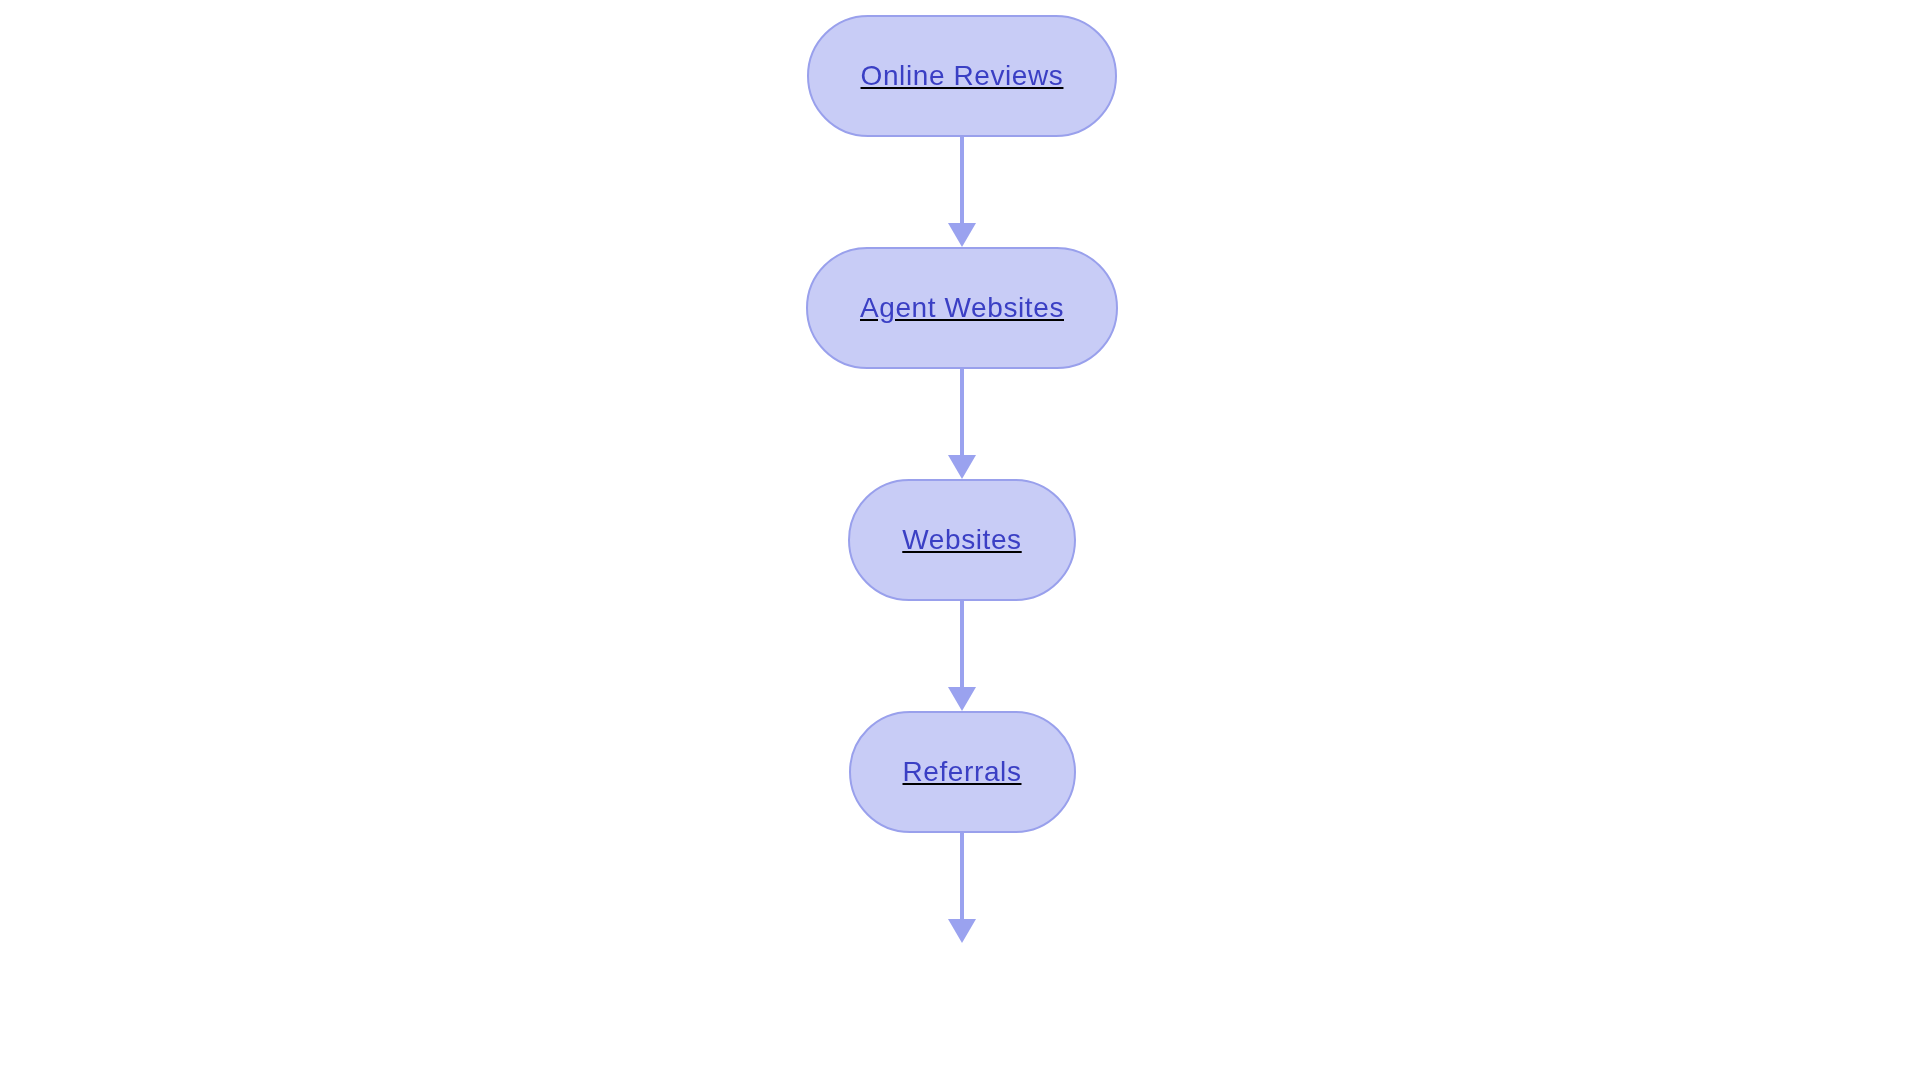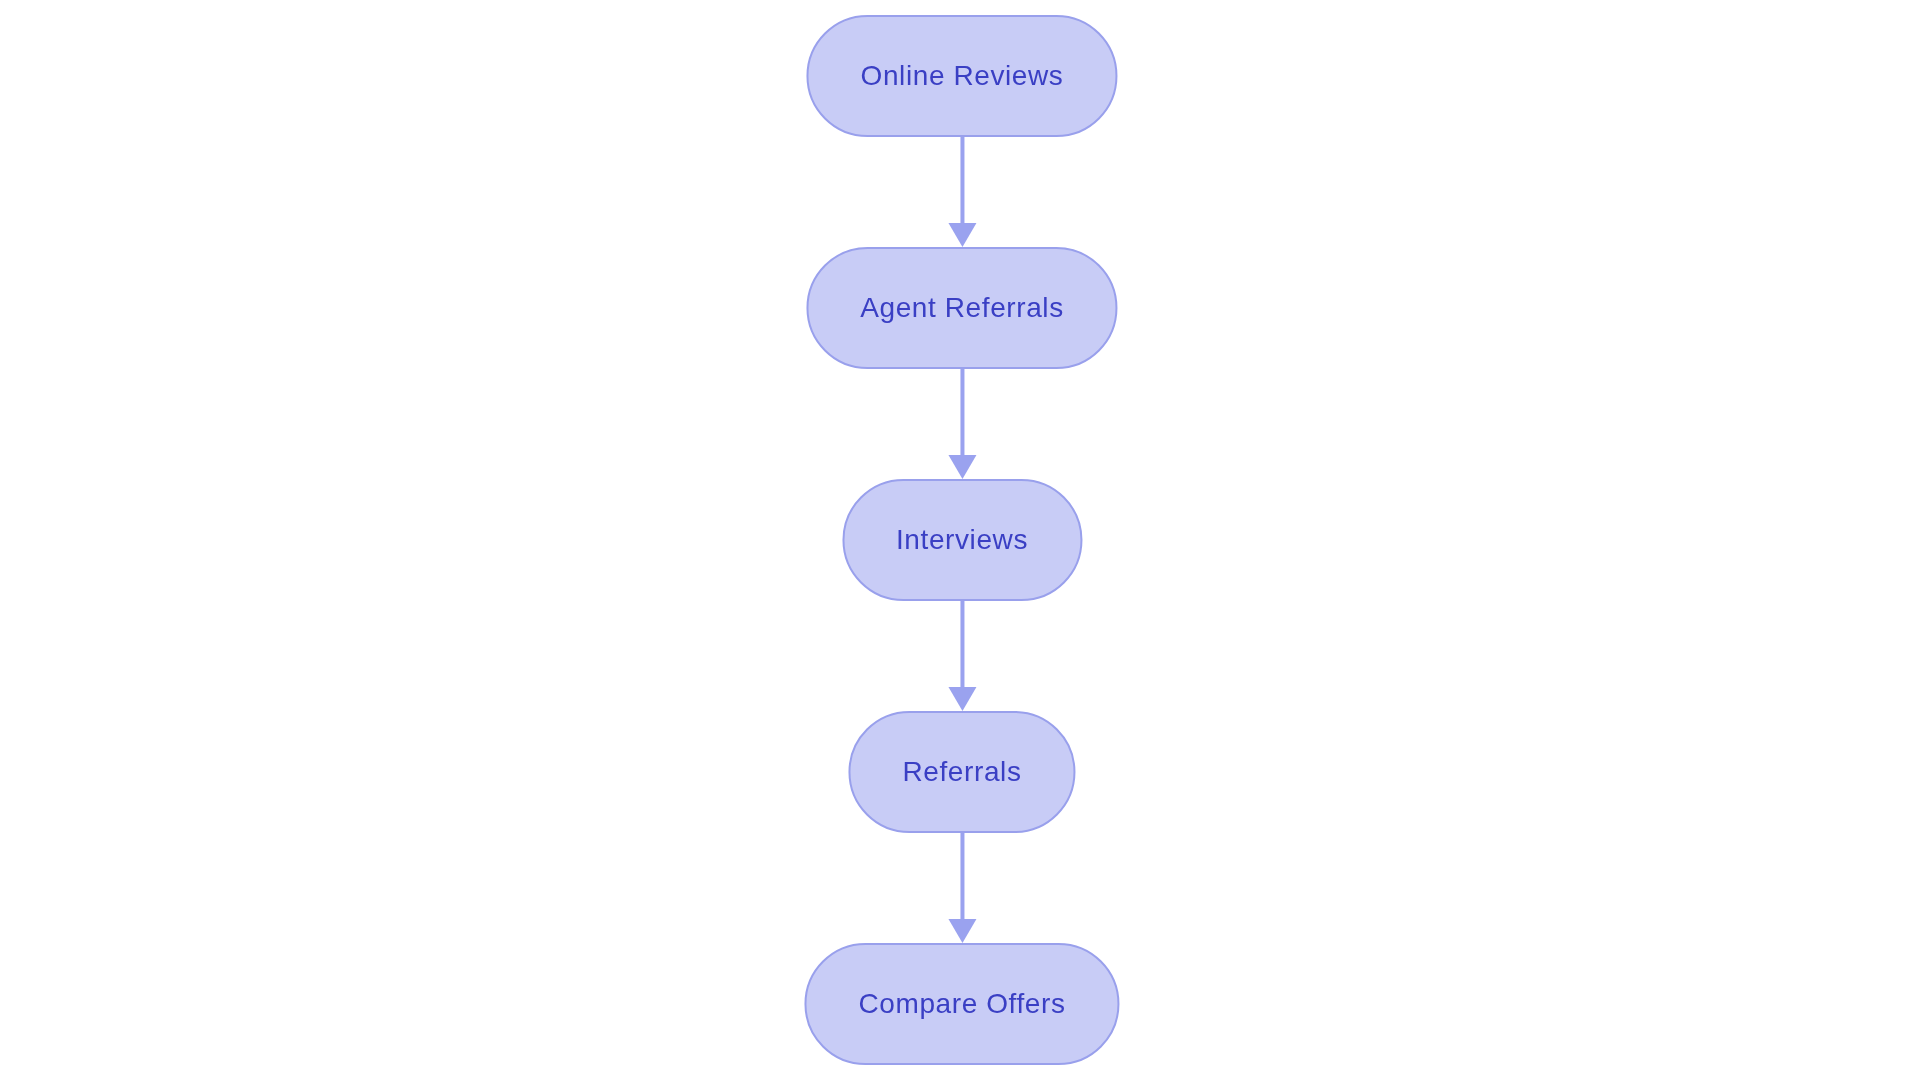--- a/index.html
+++ b/index.html
@@ -22,20 +22,21 @@
     overflow: hidden;
   }
   .flow {
     position: absolute;
     left: 962px;
     top: 15px;
     transform: translateX(-50%);
     display: flex;
     flex-direction: column;
     align-items: center;
+    text-decoration: underline;
   }
   .node {
     height: 122px;
     padding: 0 52px;
     border-radius: 61px;
     background: var(--node-fill);
     border: 2px solid var(--node-border);
     display: flex;
     align-items: center;
     justify-content: center;
@@ -75,44 +76,41 @@
     <div class="node">
       <span class="label">Online Reviews</span>
     </div>
 
     <div class="connector">
       <div class="line"></div>
       <div class="head"></div>
     </div>
 
     <div class="node">
-      <span class="label">Agent Referrals</span>
+      <span class="label">Agent Websites</span>
     </div>
 
     <div class="connector">
       <div class="line"></div>
       <div class="head"></div>
     </div>
 
     <div class="node">
-      <span class="label">Interviews</span>
+      <span class="label">Websites</span>
     </div>
 
     <div class="connector">
       <div class="line"></div>
       <div class="head"></div>
     </div>
 
     <div class="node">
       <span class="label">Referrals</span>
     </div>
 
     <div class="connector">
       <div class="line"></div>
       <div class="head"></div>
     </div>
 
-    <div class="node">
-      <span class="label">Compare Offers</span>
-    </div>
 
   </div>
 </div>
 
 </body></html>

